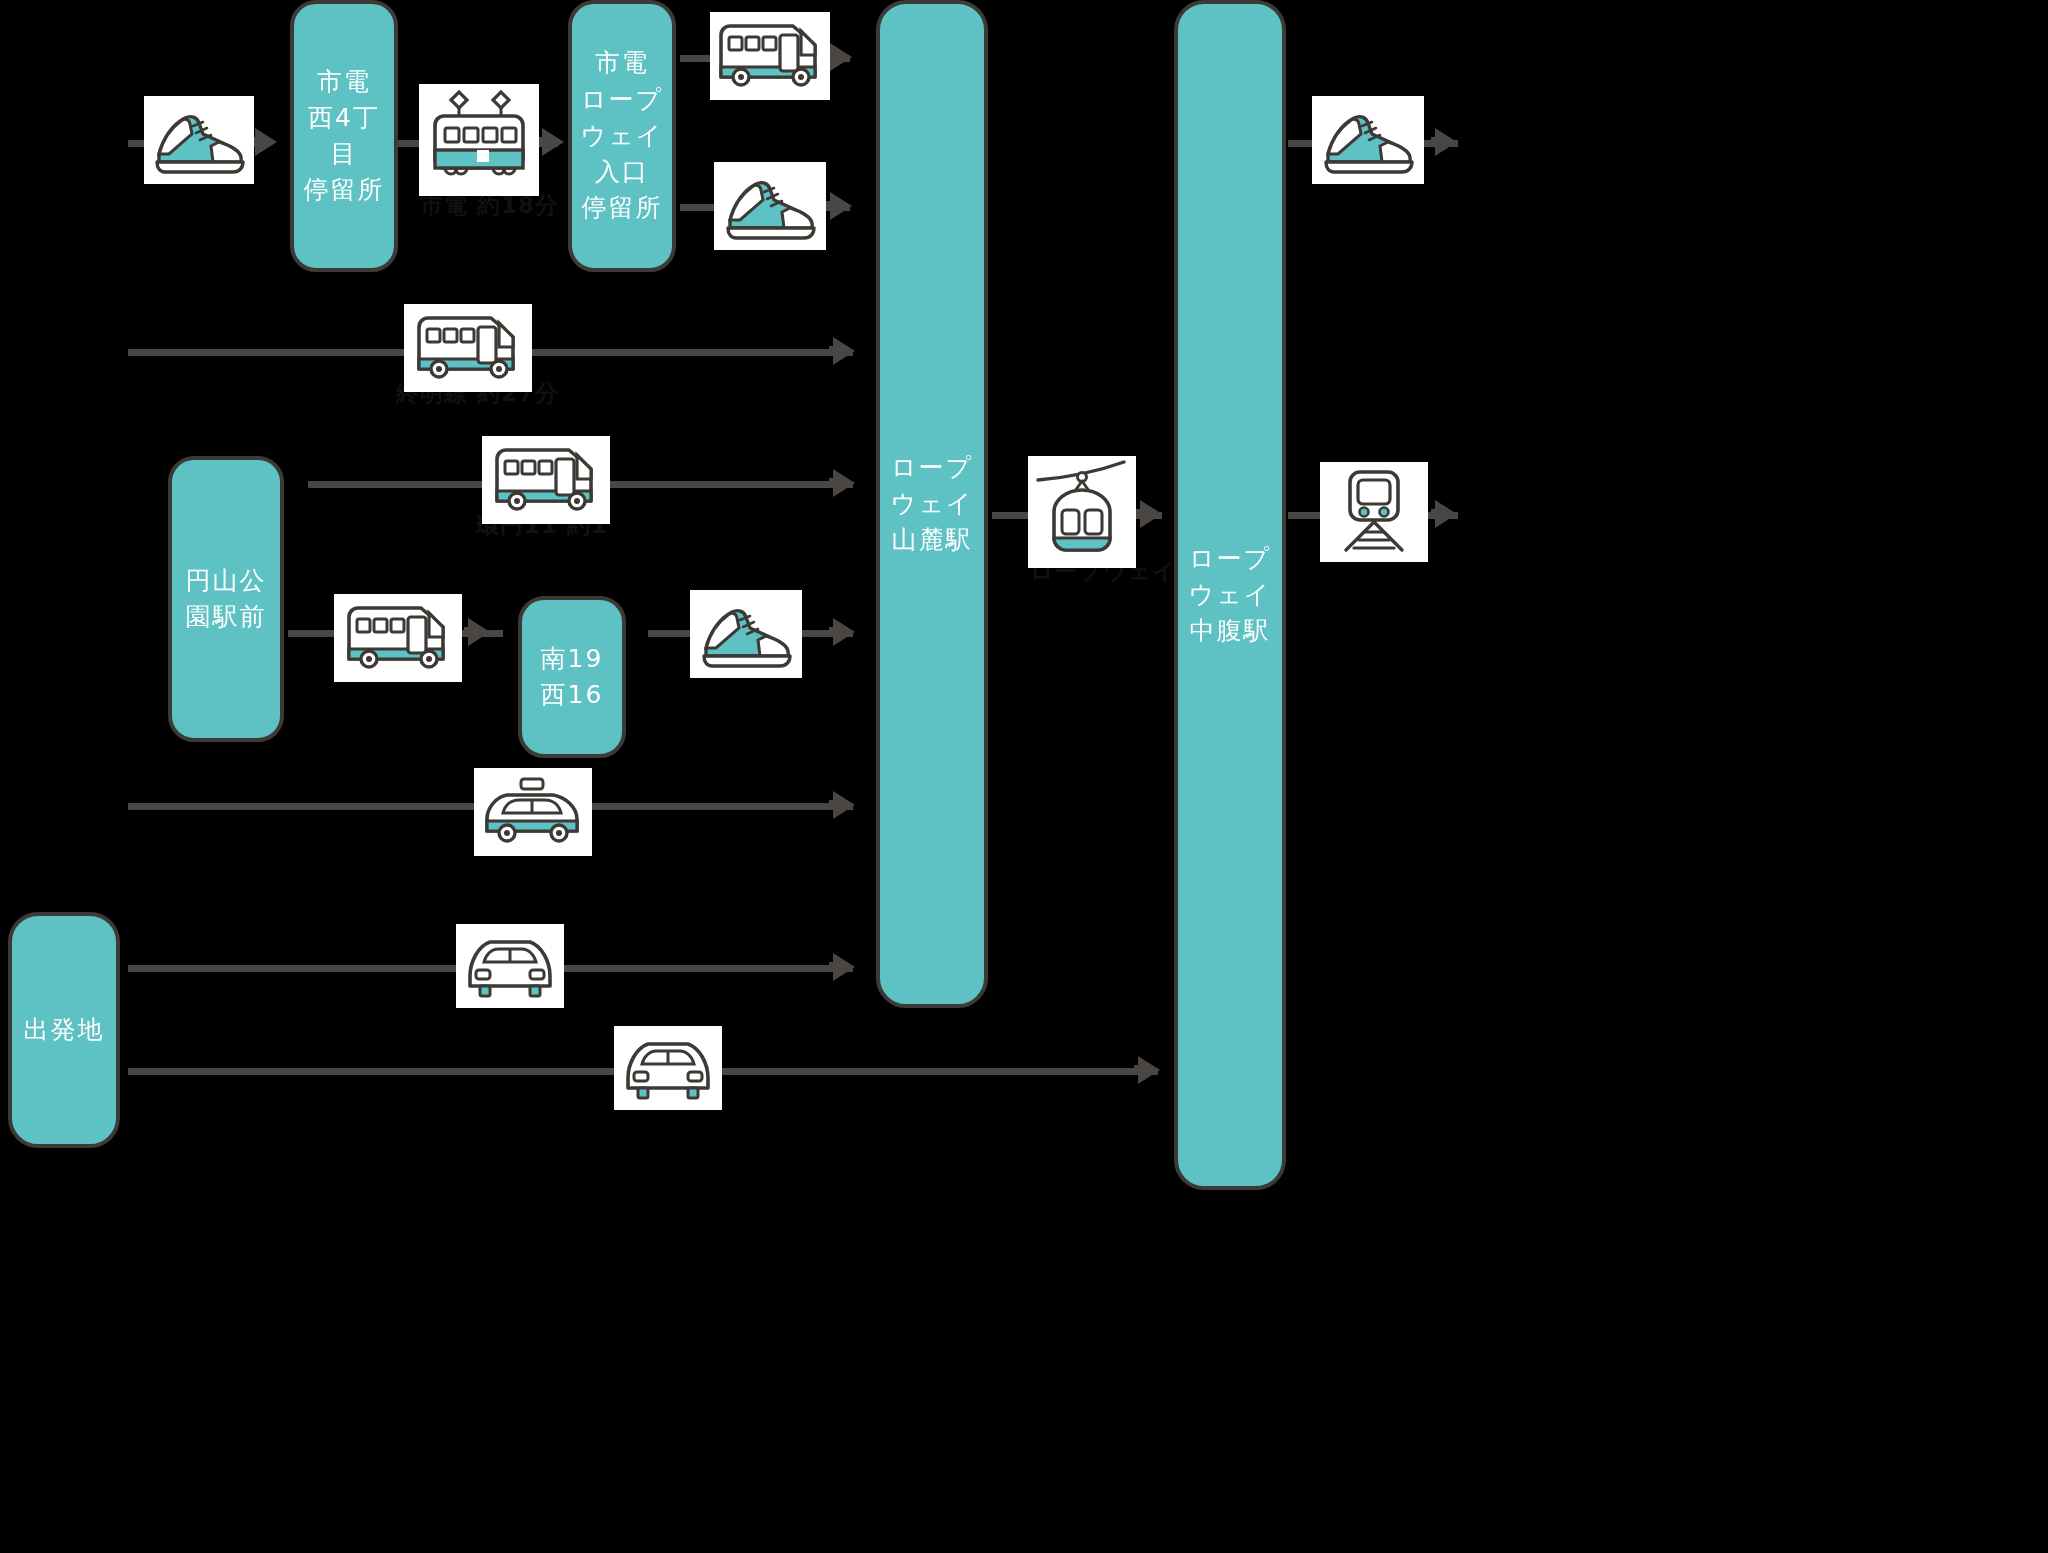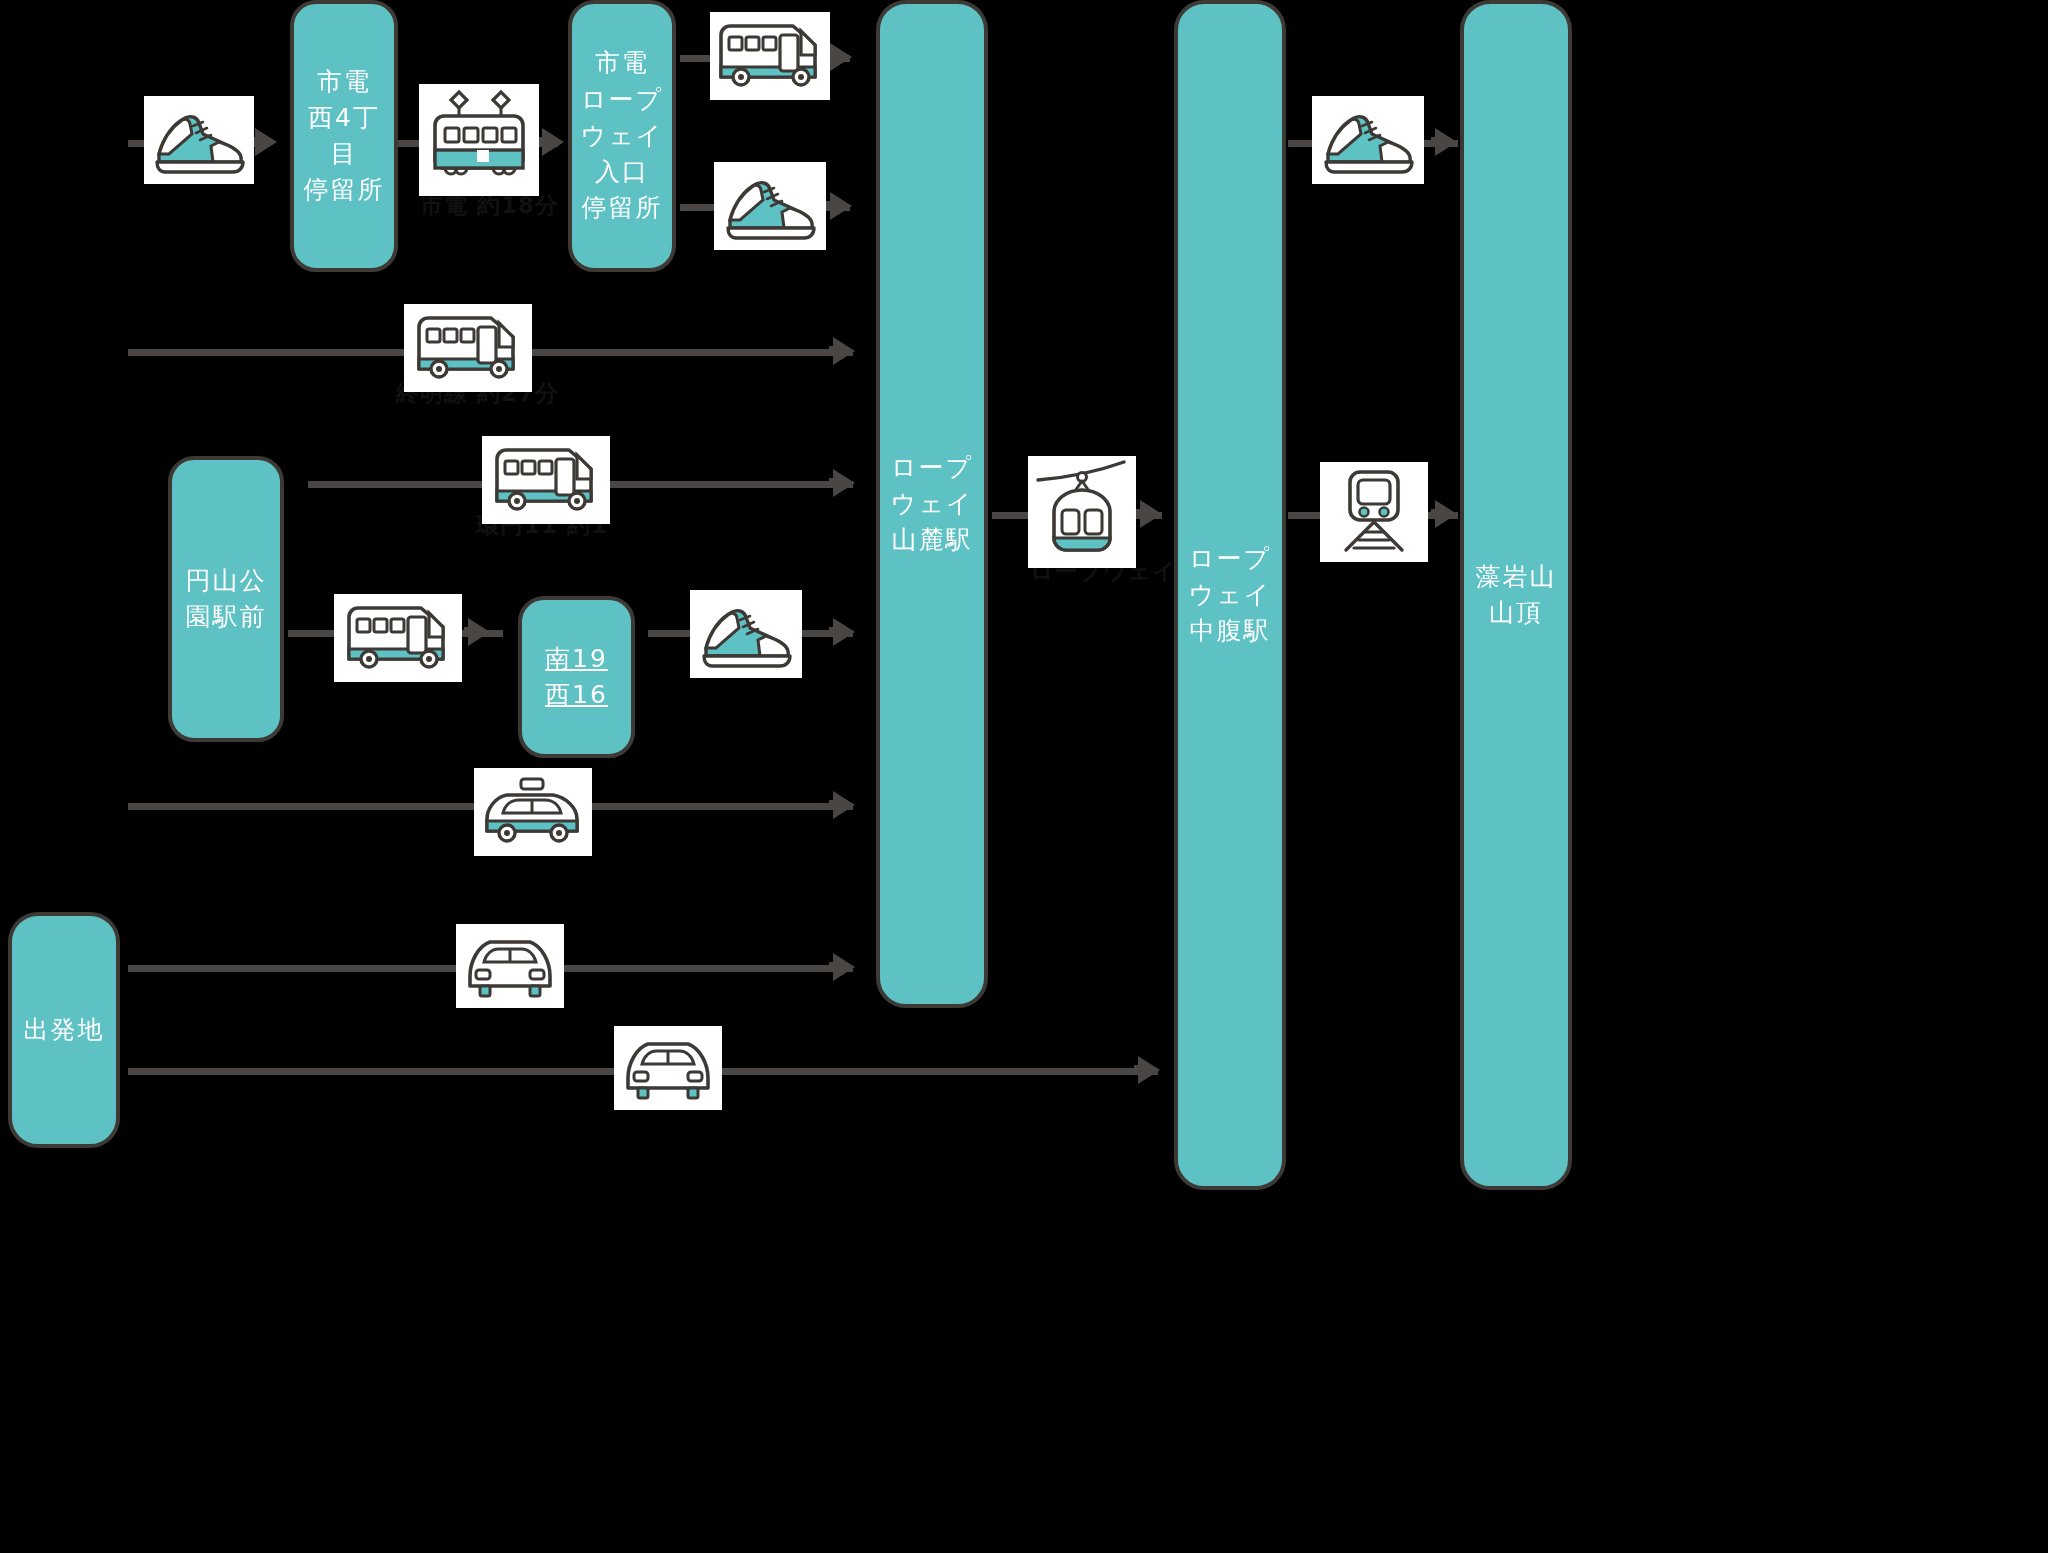--- a/index.html
+++ b/index.html
@@ -142,31 +142,27 @@
 ウェイ
 山麓駅</span>
   </div>
 
   <div class="station tall" style="left:1174px; top:0px; width:112px; height:1190px;">
     <span class="lbl">ロープ
 ウェイ
 中腹駅</span>
   </div>
 
-  <div class="station tall" style="left:1460px; top:0px; width:112px; height:1190px;">
-    <span class="lbl">藻岩山
-山頂</span>
-  </div>
 
   <div class="station" style="left:168px; top:456px; width:116px; height:286px;">
     <span class="lbl">円山公
 園駅前</span>
   </div>
 
-  <div class="station" style="left:518px; top:596px; width:117px; height:162px;text-decoration:underline;">
+  <div class="station" style="left:518px; top:596px; width:108px; height:162px;">
     <span class="lbl">南19
 西16</span>
   </div>
 
   <div class="station tall" style="left:8px; top:912px; width:112px; height:236px;font-family:Liberation Serif, serif;">
     <span class="lbl">出発地</span>
   </div>
 
   <div class="icon-tile" style="left:144px; top:96px; width:110px; height:88px;">
     <svg width="96" height="72" viewBox="0 0 96 72">

